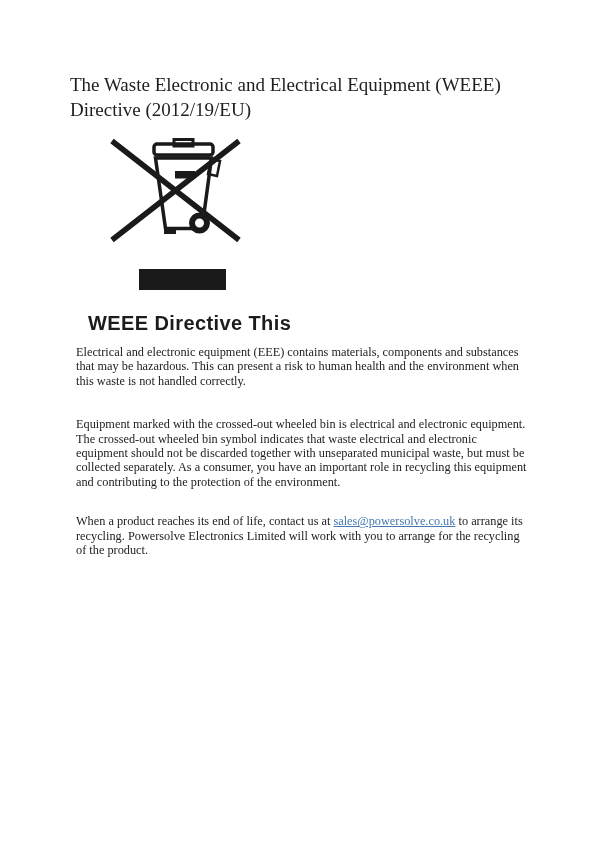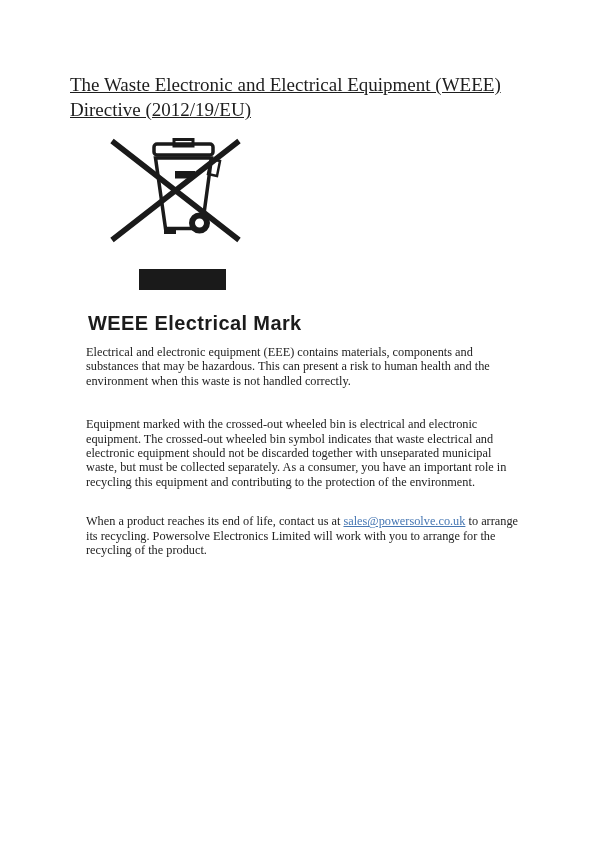--- a/index.html
+++ b/index.html
@@ -19,40 +19,39 @@
   .content {
     padding: 72px 64px 0 70px;
   }
   .title {
     margin: 0;
     font-size: 19px;
     font-weight: normal;
     line-height: 25px;
     color: #1e1e1e;
     max-width: 466px;
-    text-decoration: underline;
   }
   .weee-figure {
     margin: 15px 0 0 38px;
     width: 135px;
   }
   .weee-figure svg {
     display: block;
   }
   .mark-caption {
     margin: 20px 0 0 18px;
     font-family: "Liberation Sans", sans-serif;
     font-weight: bold;
     font-size: 20px;
     line-height: 24px;
     letter-spacing: 0.4px;
     color: #1c1c1c;
   }
   .body-text {
-    margin: 16px;
+    margin: 6px;
     font-size: 12.3px;
     line-height: 14.4px;
     max-width: 466px;
     color: #222222;
   }
   .p-eee      { margin-top: 10px; }
   .p-bin      { margin-top: 29px; }
   .p-reg      { margin-top: 29px; }
   .p-scheme   { margin-top: 13px; }
   .p-eol      { margin-top: 25px; }
@@ -86,21 +85,21 @@
         <rect x="56" y="91" width="12" height="6" fill="#1a1a1a"></rect>
 
         <circle cx="91.5" cy="86" r="7.5" fill="#ffffff" stroke="#1a1a1a" stroke-width="6"></circle>
 
         <path d="M4,4 L131,103 M131,4 L4,103" fill="none" stroke="#1a1a1a" stroke-width="5.5"></path>
 
         <rect x="31" y="132" width="87" height="21" fill="#1a1a1a"></rect>
       </svg>
     </figure>
 
-    <div class="mark-caption">WEEE Electrical Mark</div>
+    <div class="mark-caption">WEEE Directive This</div>
 
     <p class="body-text p-eee">Electrical and electronic equipment (EEE) contains materials, components and substances that may be hazardous. This can present a risk to human health and the environment when this waste is not handled correctly.</p>
 
     <p class="body-text p-bin">Equipment marked with the crossed-out wheeled bin is electrical and electronic equipment. The crossed-out wheeled bin symbol indicates that waste electrical and electronic equipment should not be discarded together with unseparated municipal waste, but must be collected separately. As a consumer, you have an important role in recycling this equipment and contributing to the protection of the environment.</p>
 
 
 
     <p class="body-text p-eol"><span>When a product reaches its end of life, contact us at </span><a class="email-link">sales@powersolve.co.uk</a><span> to arrange its recycling. Powersolve Electronics Limited will work with you to arrange for the recycling of the product.</span></p>
 
   </div>

